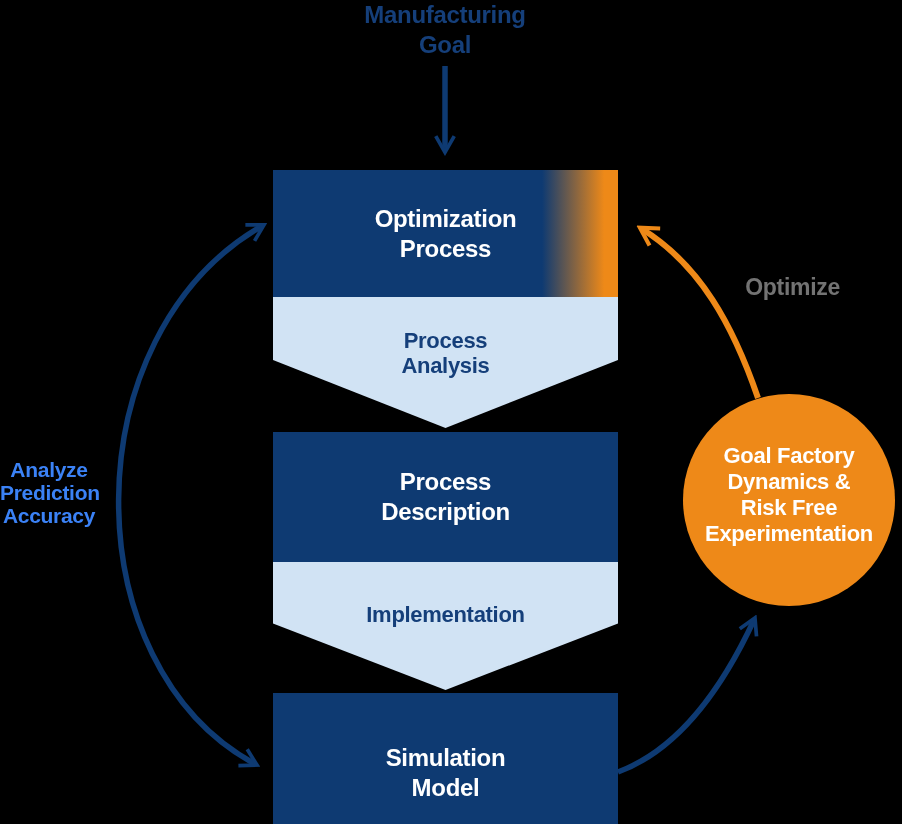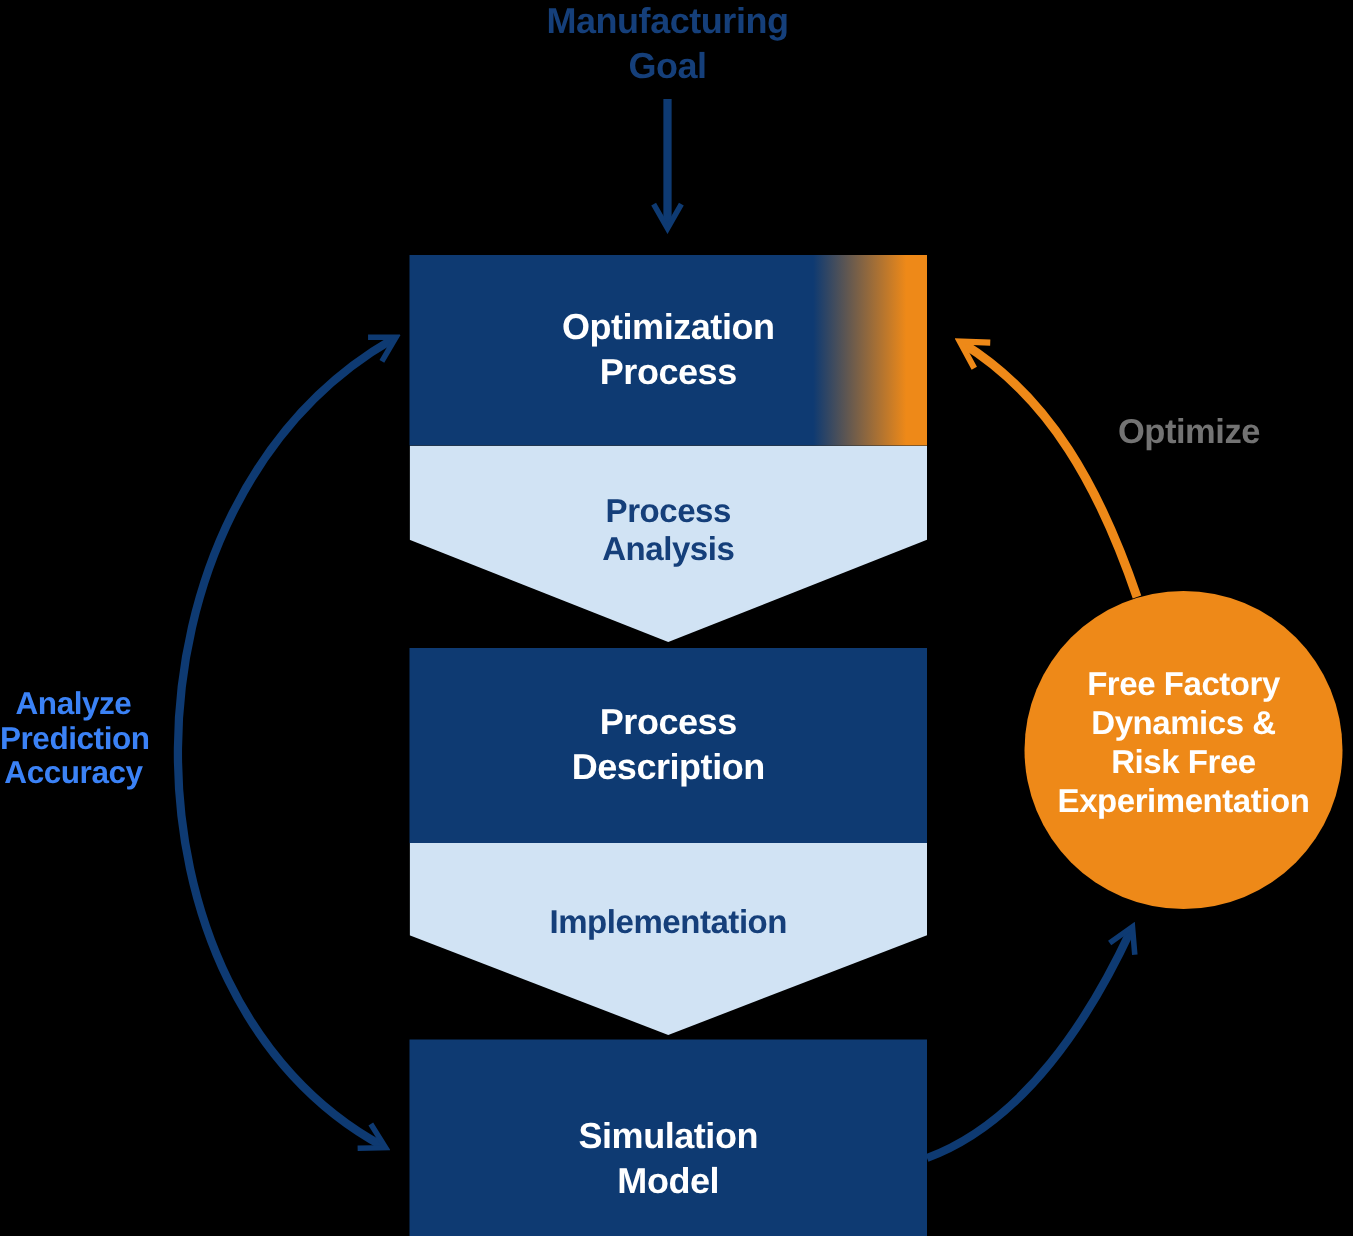--- a/index.html
+++ b/index.html
@@ -173,19 +173,19 @@
     <span class="line">Analyze</span>
     <span class="line">Prediction</span>
     <span class="line">Accuracy</span>
   </div>
 
   <div class="optimize-label">
     <span class="line">Optimize</span>
   </div>
 
   <div class="study-circle">
-    <span class="line">Free Factory</span>
+    <span class="line">Goal Factory</span>
     <span class="line">Dynamics &amp;</span>
     <span class="line">Risk Free</span>
     <span class="line">Experimentation</span>
   </div>
 
 </div>
 
 </body></html>

